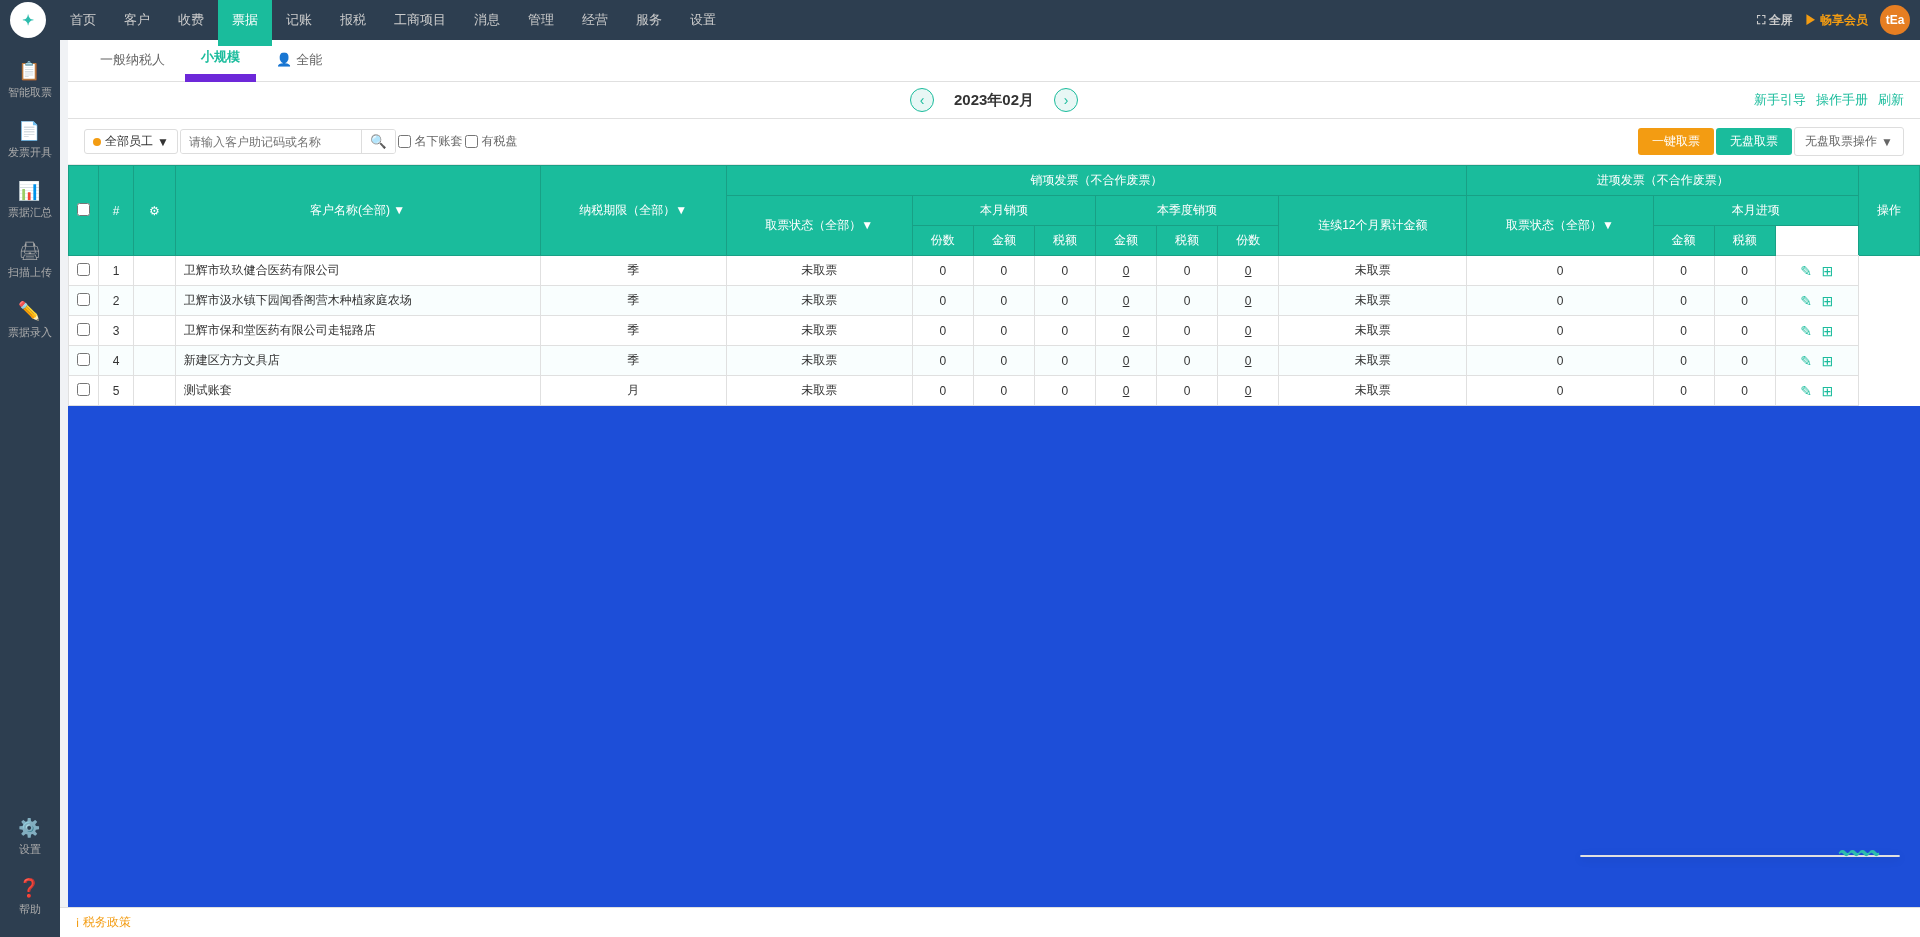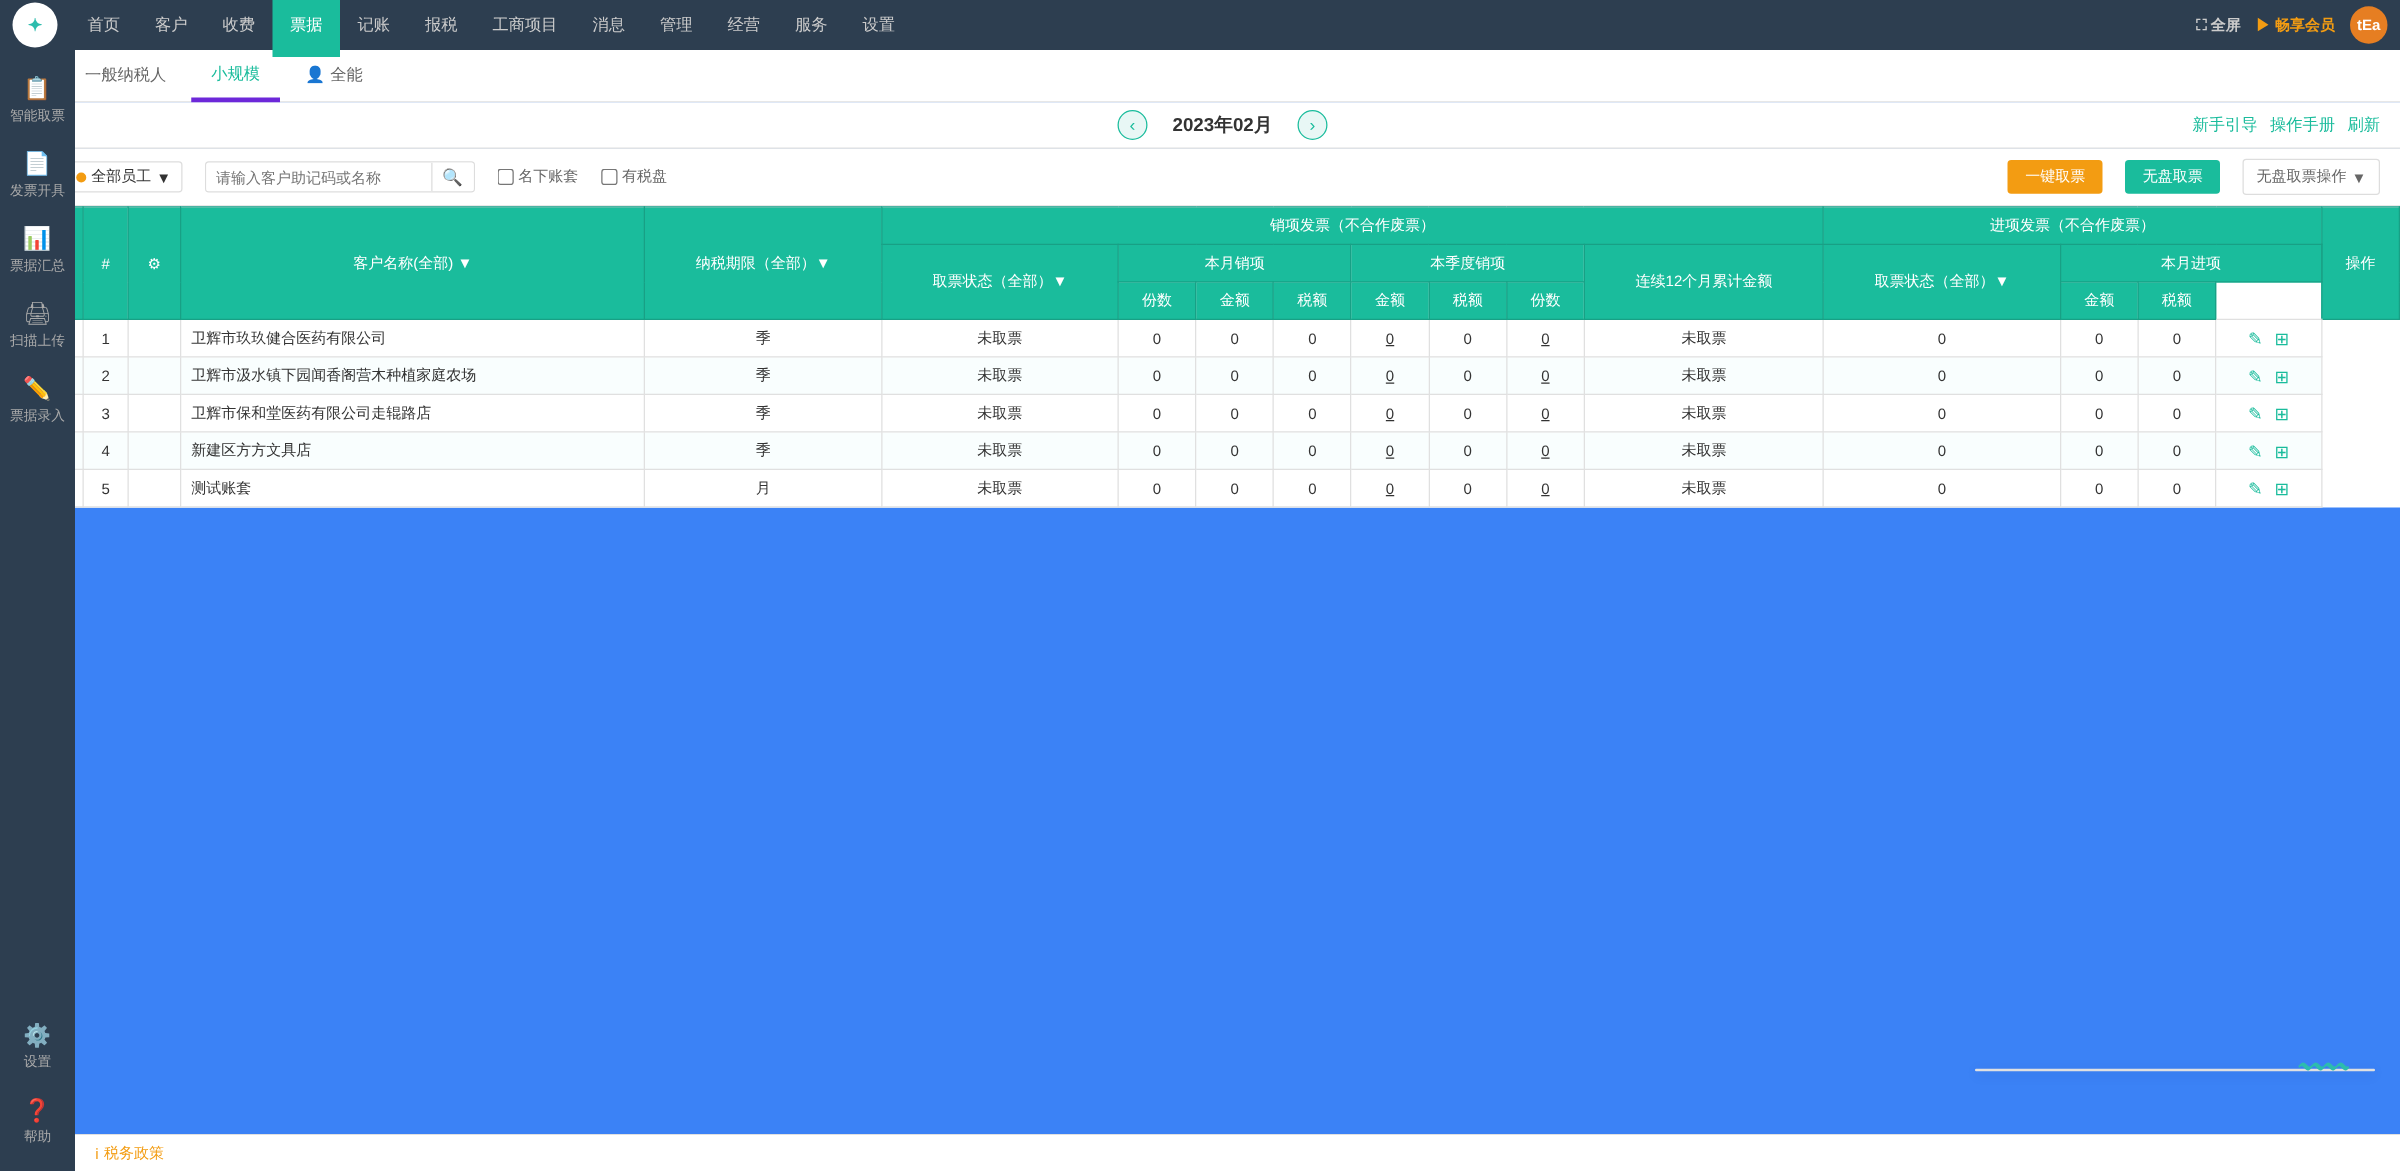--- a/index.html
+++ b/index.html
@@ -79,23 +79,23 @@
     }
     .sidebar-item .icon { font-size: 18px; margin-bottom: 3px; }
     .sidebar-bottom {
       margin-top: auto;
       margin-bottom: 10px;
     }
 
     
     .main-content {
       margin-top: 40px;
-      margin-left: 36px;
+      margin-left: 68px;
       min-height: calc(100vh - 40px);
-      background: #3b82f6;
+      background: #1d4ed8;
     }
 
     
     .tabs-bar {
       background: #fff;
       border-bottom: 1px solid #e0e0e0;
       display: flex;
       align-items: center;
       padding: 0 16px;
       height: 42px;
@@ -105,22 +105,22 @@
       height: 42px;
       display: flex; align-items: center;
       cursor: pointer;
       font-size: 13px;
       color: #666;
       border-bottom: 2px solid transparent;
       margin-right: 4px;
     }
     .tab-item.active {
       color: #1abc9c;
-      border-bottom: 4px solid #6d28d9;
-      font-weight: normal;
+      border-bottom: 8px solid #6d28d9;
+      font-weight: bold;
     }
     .tab-item .tab-icon { margin-right: 4px; color: #888; }
 
     
     .period-bar {
       background: #fff;
       display: flex;
       align-items: center;
       justify-content: center;
       padding: 6px 16px;
@@ -150,21 +150,21 @@
       color: #1abc9c; font-size: 13px;
     }
     .period-right-btn { cursor: pointer; display: flex; align-items: center; gap: 3px; }
 
     
     .toolbar {
       background: #fff;
       padding: 8px 16px;
       display: flex;
       align-items: center;
-      gap: 18px;
+      gap: 2px;
       border-bottom: 1px solid #e8e8e8;
     }
     .toolbar-select {
       display: flex; align-items: center;
       border: 1px solid #ddd;
       border-radius: 3px;
       padding: 3px 8px;
       background: #fff;
       cursor: pointer;
       font-size: 12px;

